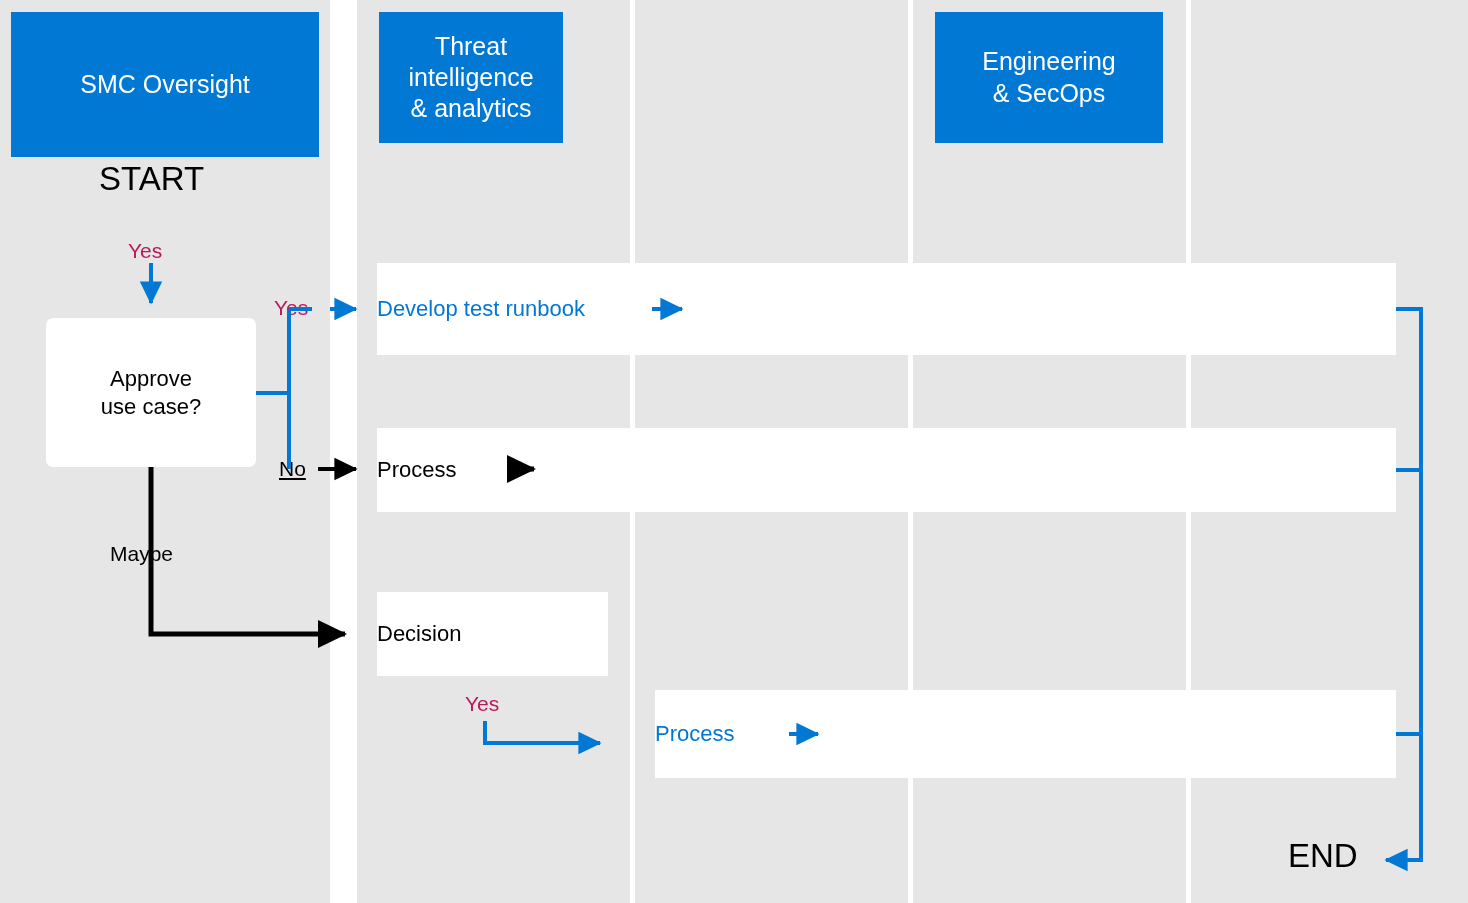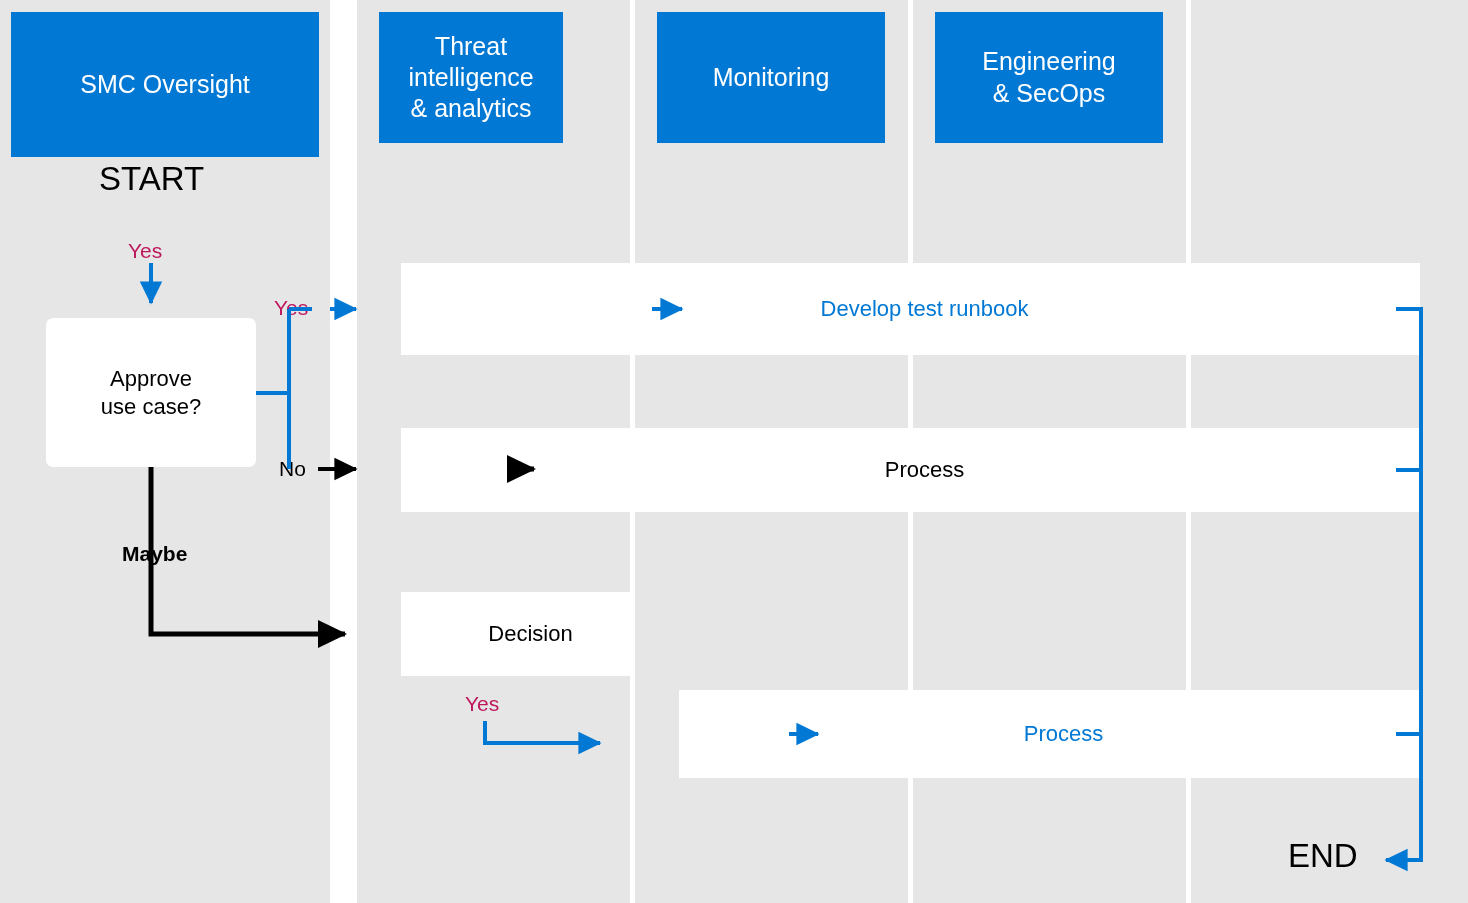--- a/index.html
+++ b/index.html
@@ -50,23 +50,21 @@
     line-height: 1.25;
   }
   .shape-label.blue {
     color: #0078d4;
   }
   .shape.center {
     justify-content: center;
     text-align: center;
   }
   .shape.left {
-    justify-content: center;
-    padding-left: 28px;
-    margin-left: 24px;
+    justify-content: flex-start;
   }
   .big-text {
     position: absolute;
     font-size: 33px;
     color: #000000;
     white-space: nowrap;
   }
   .edge-label {
     position: absolute;
     font-size: 21px;
@@ -97,23 +95,20 @@
   <div class="lane" style="left:1191px; top:0px; width:277px; height:903px;"></div>
 
   <div class="lane-header" style="left:11px; top:12px; width:308px; height:145px;">
     <span>SMC Oversight</span>
   </div>
   <div class="lane-header" style="left:379px; top:12px; width:184px; height:131px; white-space:pre-line;">
     <span style="white-space:pre-line;">Threat
 intelligence
 &amp; analytics</span>
   </div>
-  <div class="lane-header" style="left:657px; top:12px; width:228px; height:131px;">
-    <span>Monitoring</span>
-  </div>
   <div class="lane-header" style="left:935px; top:12px; width:228px; height:131px; white-space:pre-line;">
     <span style="white-space:pre-line;">Engineering
 &amp; SecOps</span>
   </div>
 
   <div class="big-text" style="left:99px; top:160px;">START</div>
   <div class="big-text" style="left:1288px; top:837px;">END</div>
 
   <div class="shape center" style="left:46px; top:318px; width:210px; height:149px;border-radius:7px;">
     <span class="shape-label" style="white-space:pre-line;">Approve
@@ -131,22 +126,22 @@
   <div class="shape left" style="left:377px; top:592px; width:231px; height:84px;">
     <span class="shape-label">Decision</span>
   </div>
 
   <div class="shape left" style="left:655px; top:690px; width:741px; height:88px;">
     <span class="shape-label blue">Process</span>
   </div>
 
   <div class="edge-label blue" style="left:128px; top:239px;">Yes</div>
   <div class="edge-label blue" style="left:274px; top:296px;">Yes</div>
-  <div class="edge-label" style="left:279px; top:457px;">No</div>
-  <div class="edge-label" style="left:122px; top:542px;font-weight:bold;">Maybe</div>
+  <div class="edge-label" style="left:279px; top:457px;text-decoration:underline;">No</div>
+  <div class="edge-label" style="left:110px; top:542px;">Maybe</div>
   <div class="edge-label blue" style="left:465px; top:692px;">Yes</div>
 
   <svg class="overlay" viewBox="0 0 1468 903">
     <defs>
       <marker id="arrow-blue" markerWidth="7" markerHeight="7" refX="5.4" refY="3.1" orient="auto" markerUnits="strokeWidth">
         <path d="M0,0.3 L5.8,3.1 L0,5.9 z" fill="#0078d4"></path>
       </marker>
       <marker id="arrow-black" markerWidth="7" markerHeight="7" refX="5.4" refY="3.1" orient="auto" markerUnits="strokeWidth">
         <path d="M0,0.3 L5.8,3.1 L0,5.9 z" fill="#000000"></path>
       </marker>

